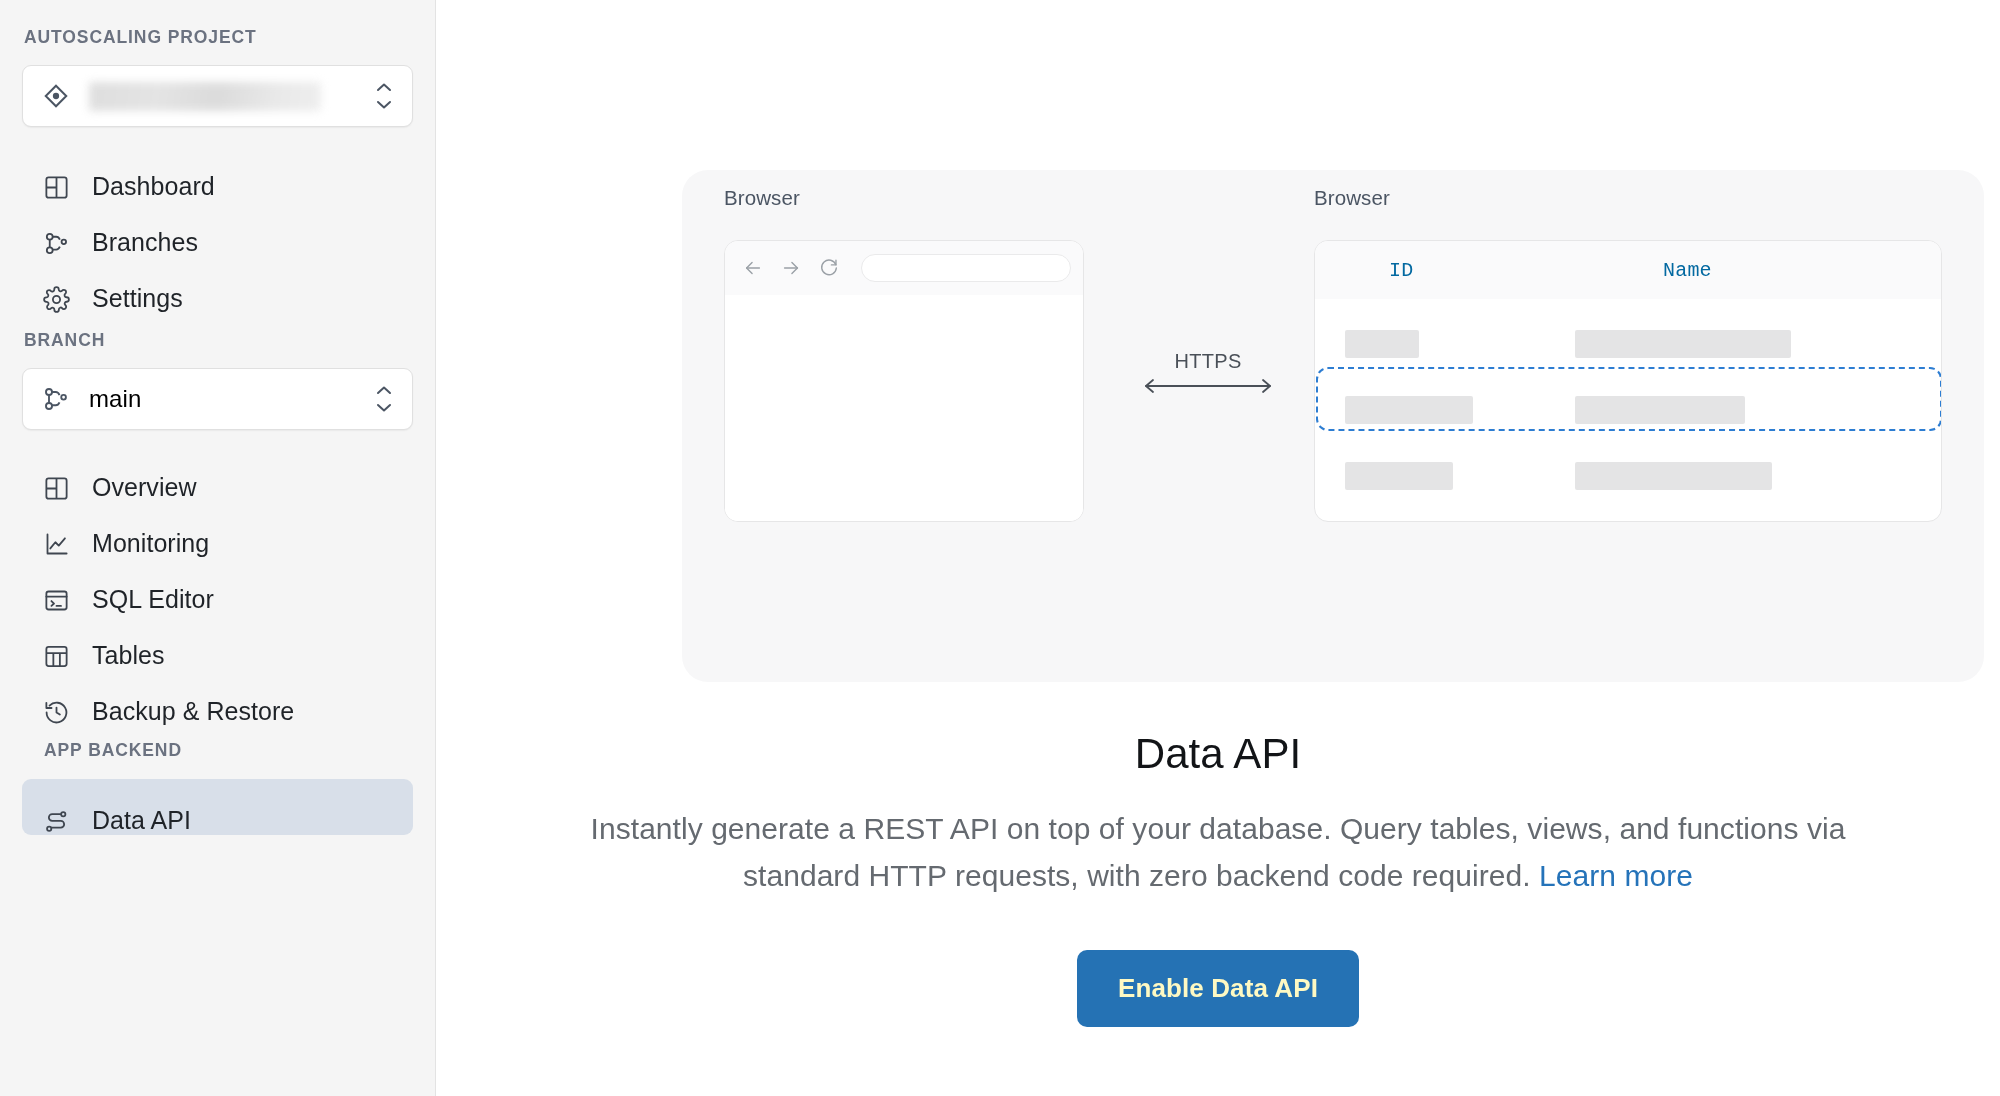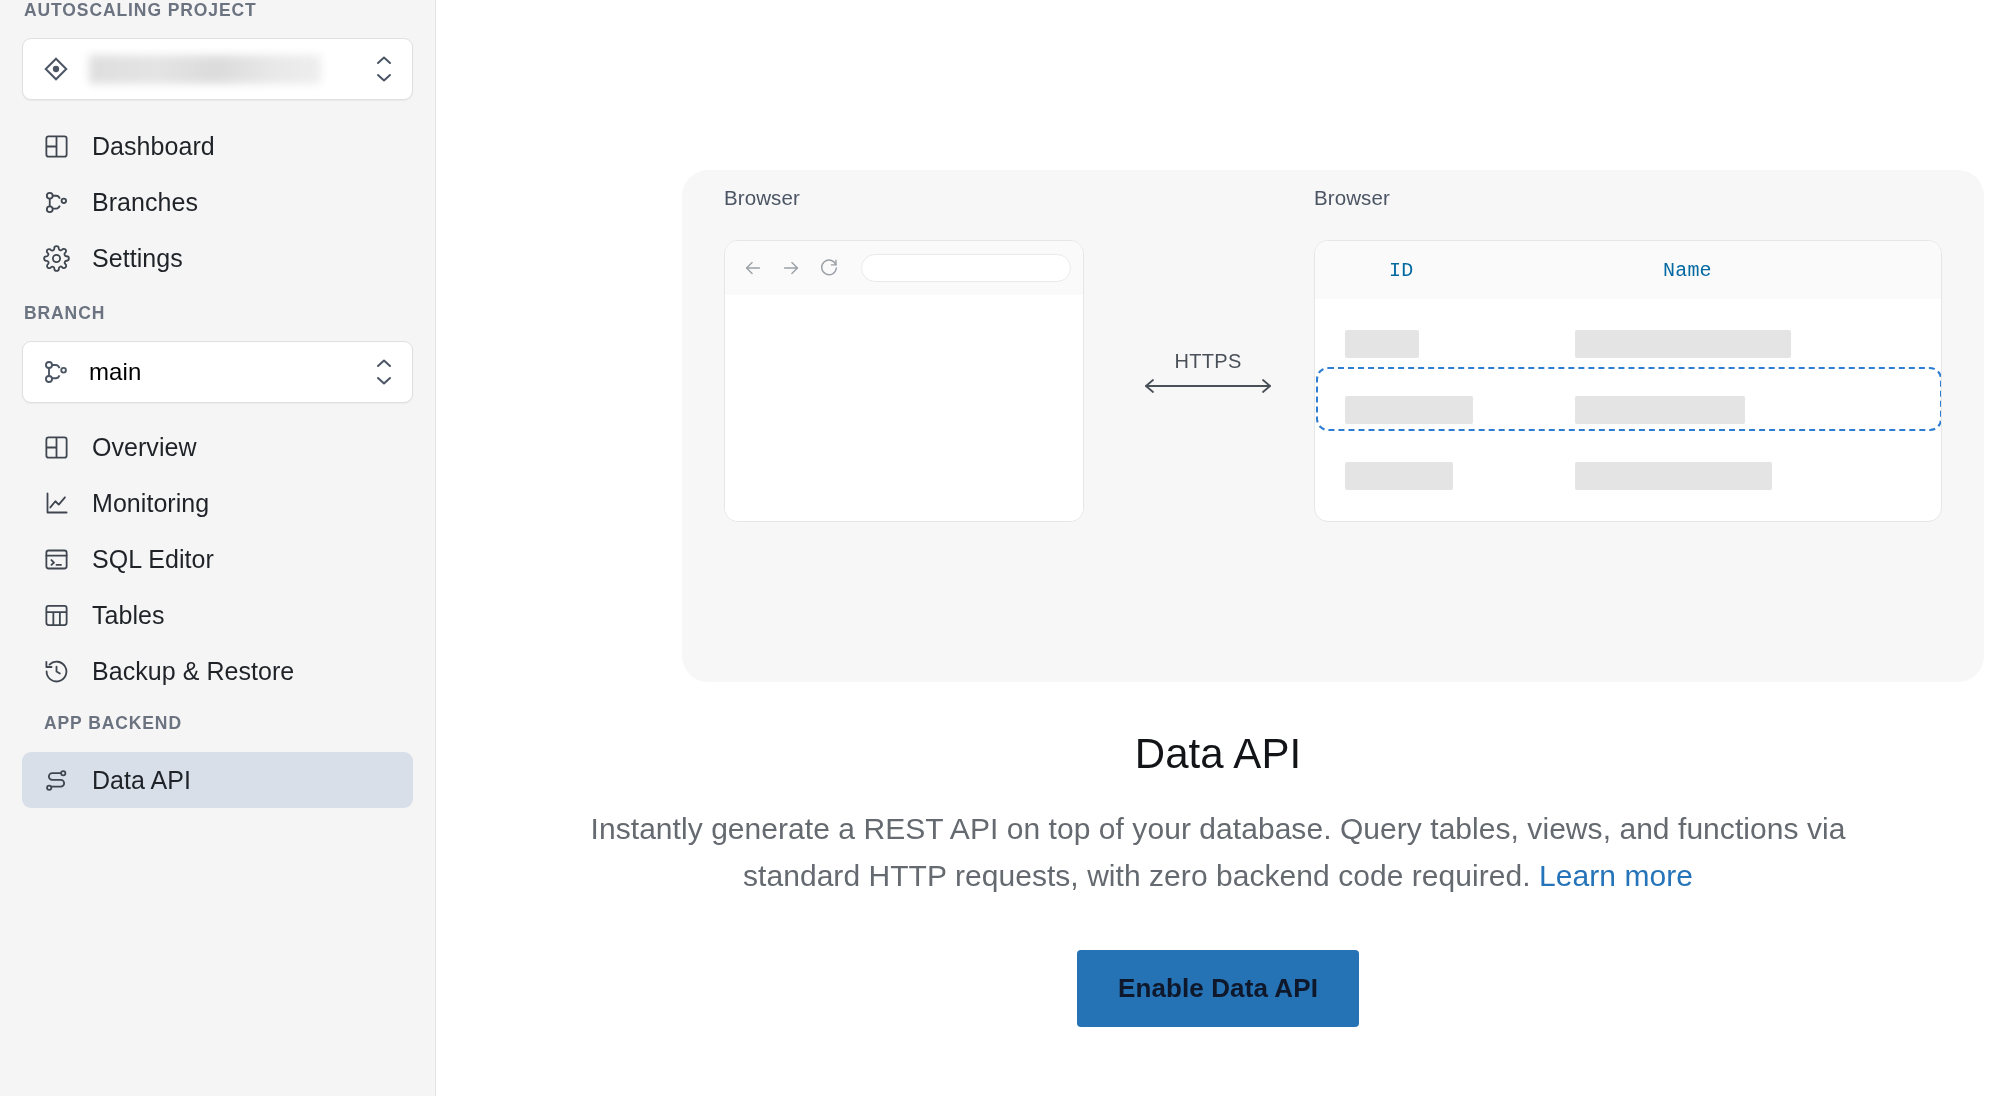--- a/index.html
+++ b/index.html
@@ -31,21 +31,21 @@
   }
 
   .section-label {
     font-size: 17.5px;
     font-weight: 700;
     letter-spacing: 0.9px;
     color: #6B7280;
     text-transform: uppercase;
     padding: 0 2px;
   }
-  .section-label.project { }
+  .section-label.project { padding-top: 27px; }
   .section-label.branch  { padding-top: 17px; }
   .section-label.backend { padding-top: 14px; padding-left: 22px; }
 
   
   .selector {
     margin-top: 17px;
     height: 62px;
     background: #FFFFFF;
     border: 1px solid #E0E0E0;
     border-radius: 9px;
@@ -92,21 +92,21 @@
     gap: 6px;
     color: #4B5563;
   }
 
   
   .nav { margin-top: 18px; }
   .nav.second { margin-top: 16px; }
 
   .nav-item {
     display: flex;
-    align-items: center;
+    align-items: flex-end;
     height: 56px;
     padding: 0 14px 0 19px;
     border-radius: 9px;
     cursor: pointer;
     color: #1F2328;
   }
   .nav-item.active { background: #D8DFE9; }
   .nav-item .nav-icon {
     flex: 0 0 30px;
     display: flex;
@@ -294,26 +294,26 @@
     letter-spacing: 0.05px;
   }
   .desc a {
     color: #2573B9;
     text-decoration: none;
   }
   .cta-wrap { margin-top: 50px; }
   .cta {
     display: inline-block;
     background: #2572B4;
-    color: #0f172a;
+    color: #fef9c3;
     font-size: 26px;
     font-weight: 700;
     letter-spacing: 0.1px;
     border: none;
-    border-radius: 4px;
+    border-radius: 10px;
     padding: 23px 41px;
     cursor: pointer;
     font-family: "Liberation Sans", sans-serif;
   }
 </style>
 </head>
 <body>
 
 <div class="app">
 

